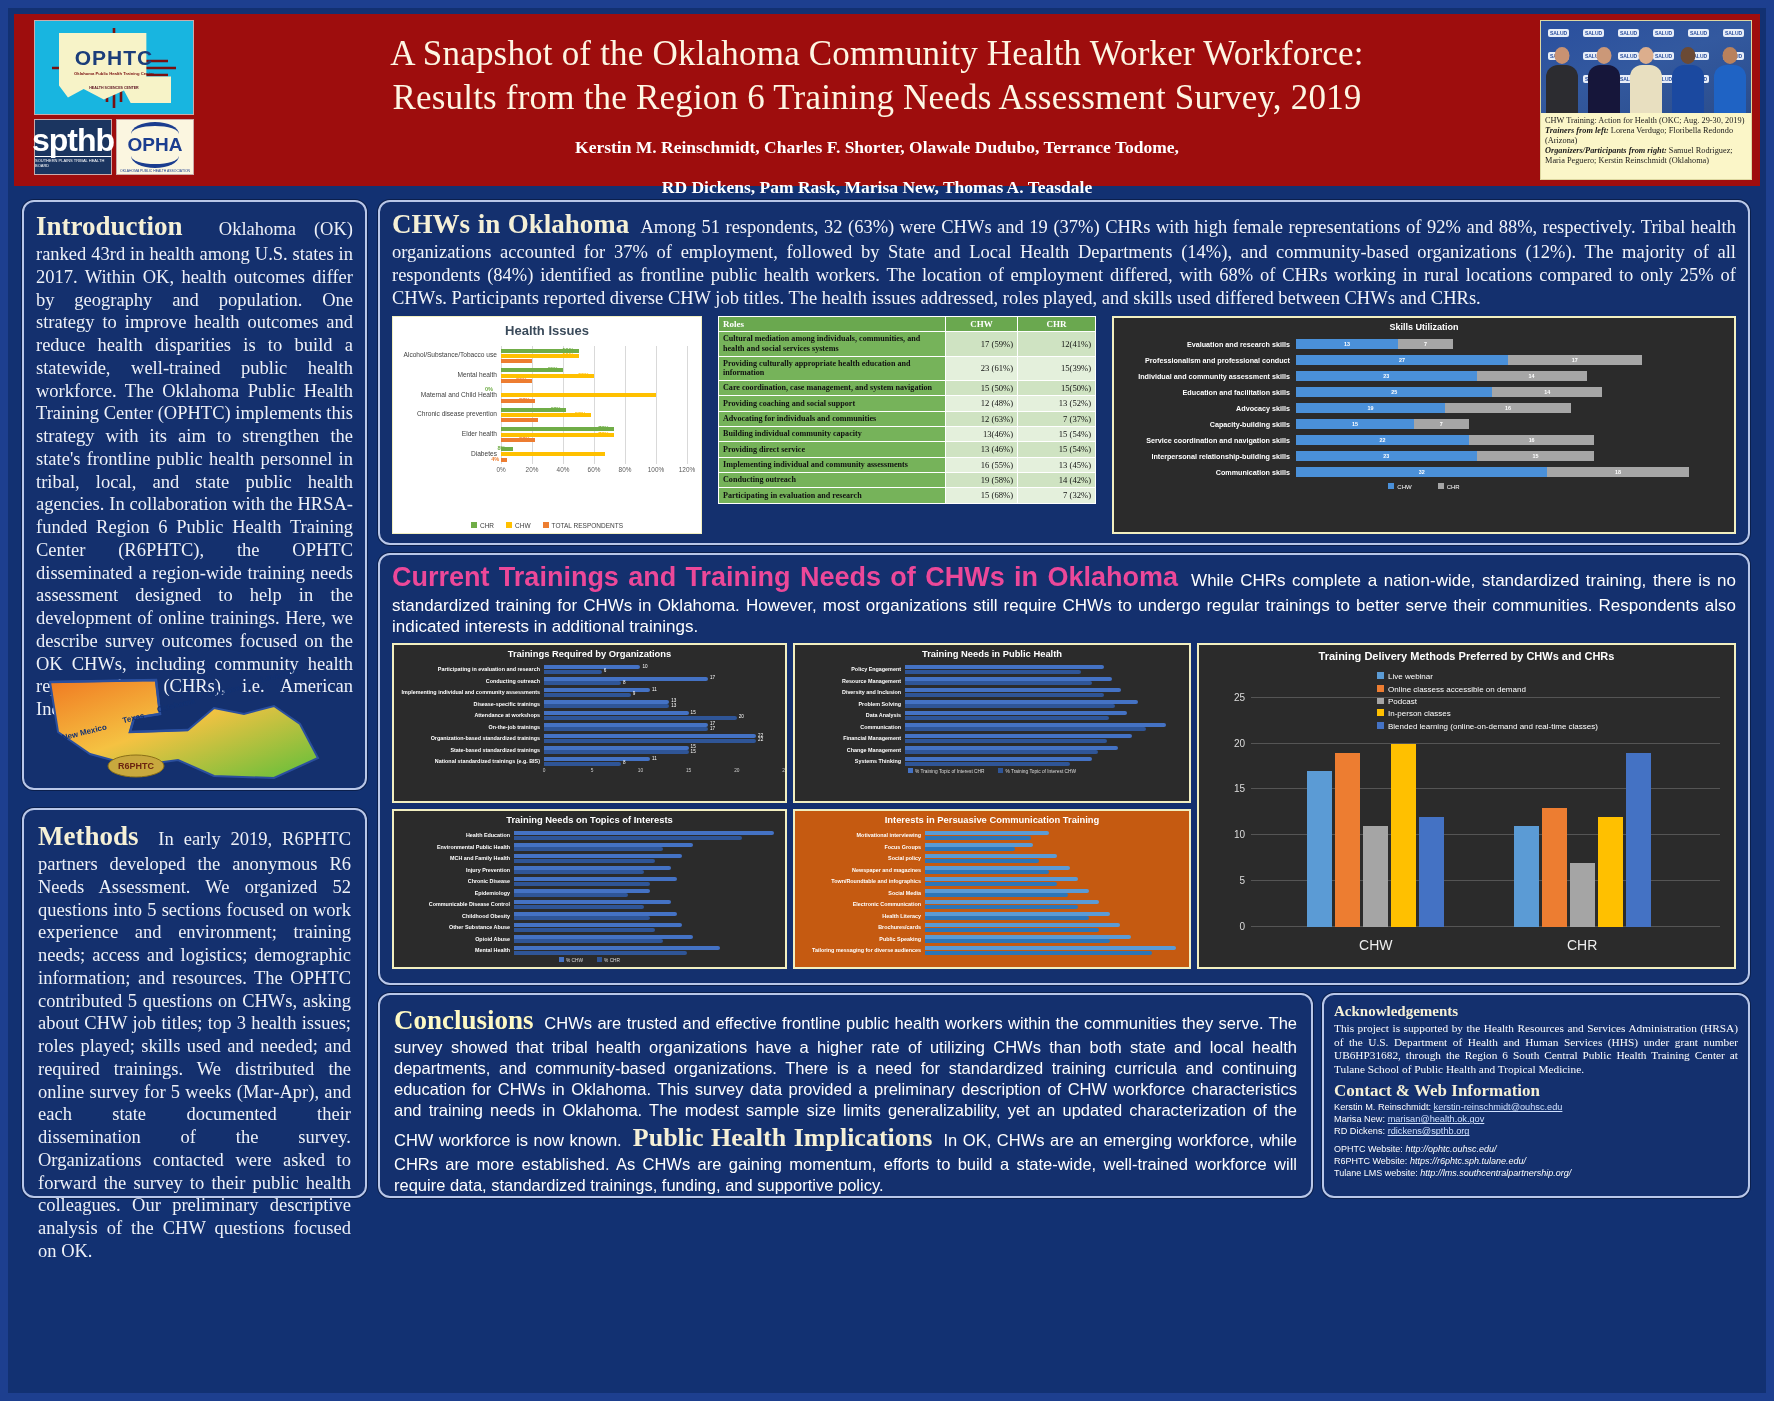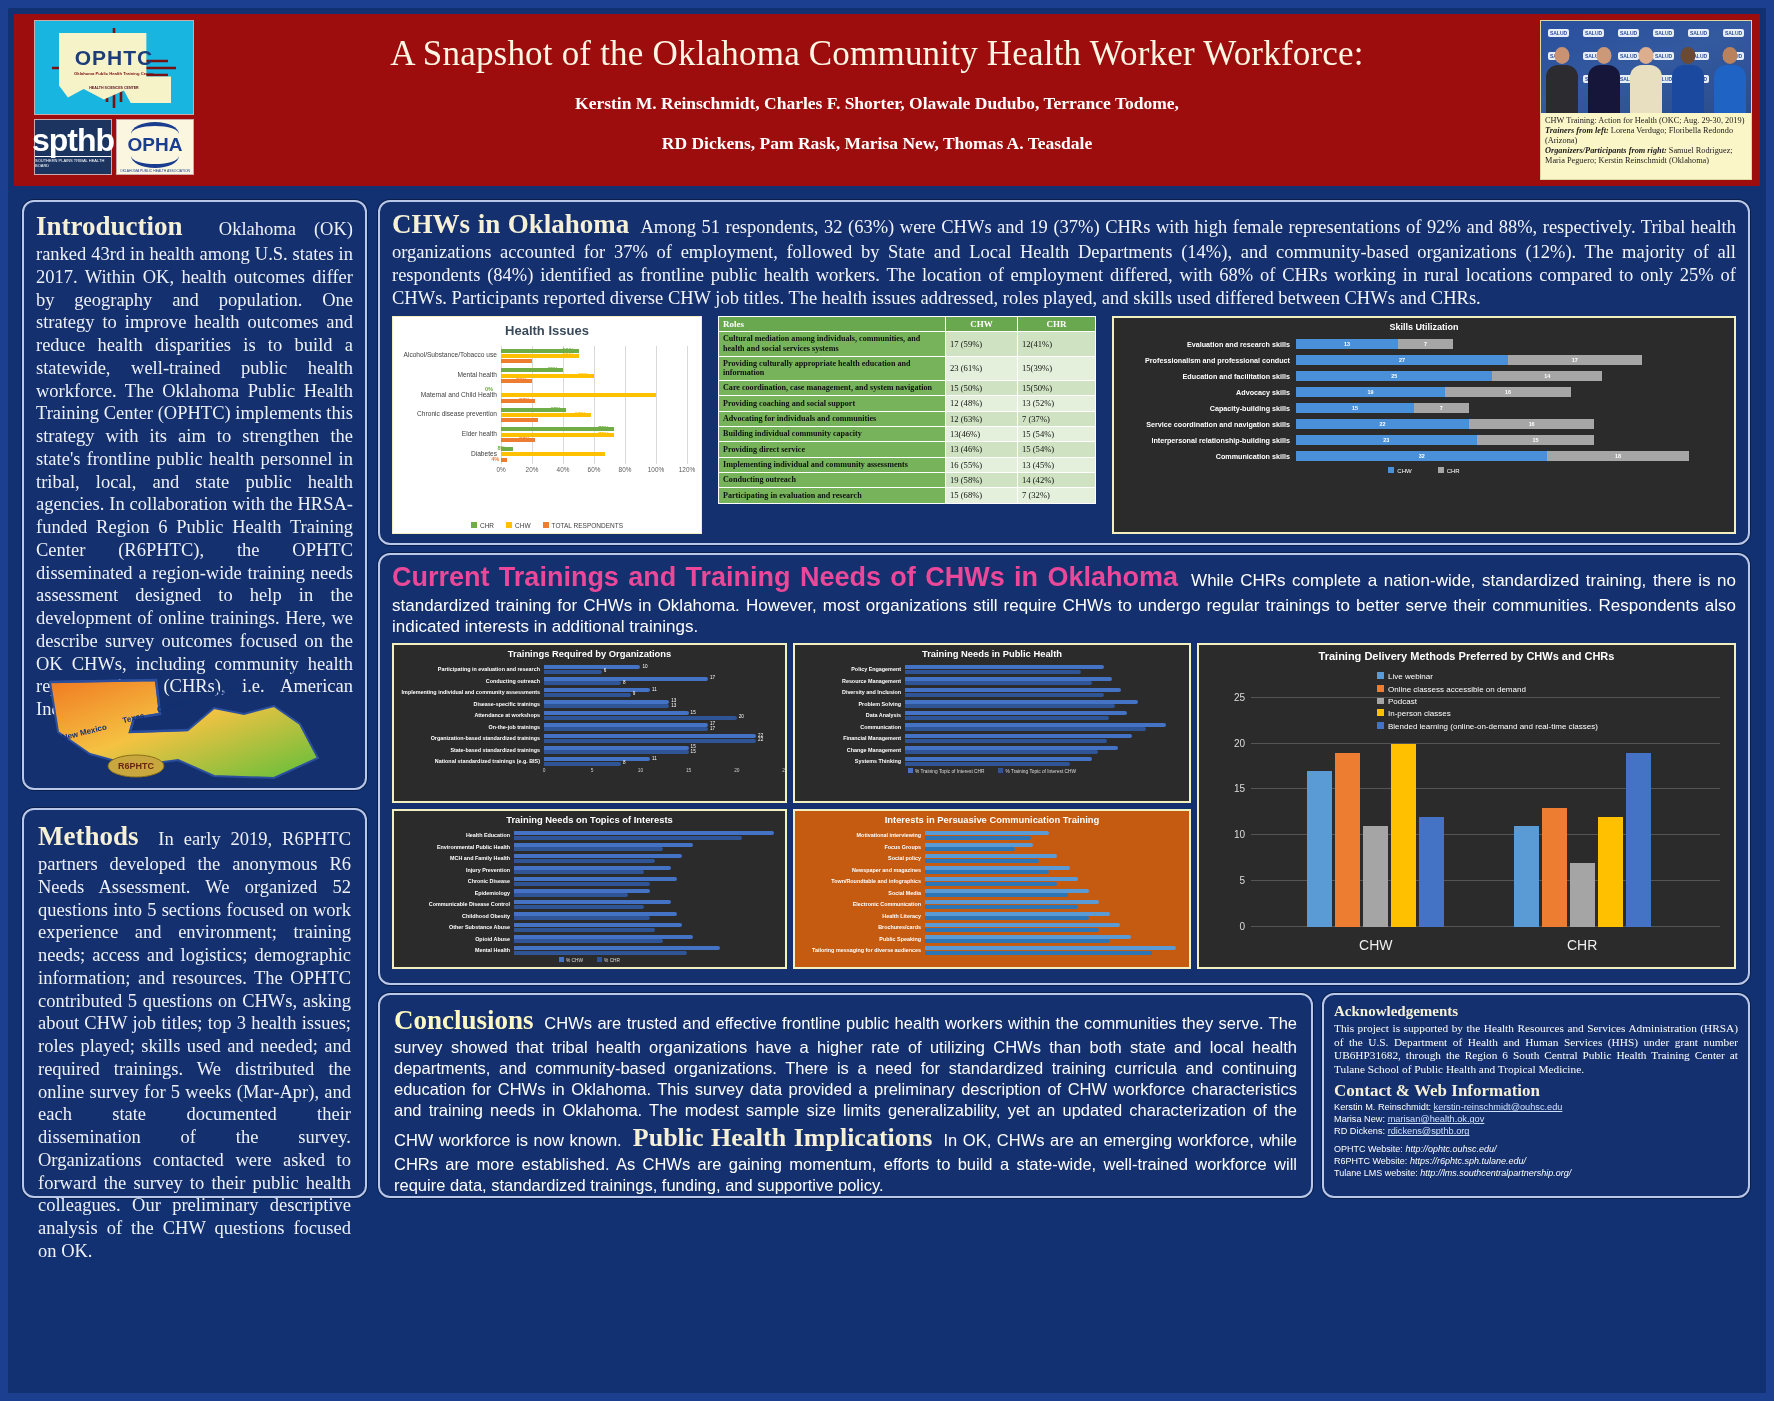--- a/index.html
+++ b/index.html
@@ -100,21 +100,21 @@
   .hi-legend { position:absolute; bottom:4px; left:0; right:0; display:flex; justify-content:center; gap:12px; font-family:"Liberation Sans",sans-serif; font-size:6.5px; color:#404040;}
   .hi-legend span.sw { display:inline-block; width:6px; height:6px; margin-right:3px; }
 
   
   #roles-table { width: 378px; font-family:"Liberation Serif",serif; }
   .rt { width:100%; border-collapse:collapse; table-layout:fixed; }
   .rt th { background:#6aa84f; color:#fff; font-size:9px; text-align:left; padding:2px 4px; border:1px solid #fff; font-weight:bold;}
   .rt th.num { text-align:center; }
   .rt td { font-size:8.1px; padding:2px 4px; border:1px solid #fff; color:#111; font-weight:bold; line-height:1.2;}
   .rt td.role { background:#76b35a; }
-  .rt td.v { text-align:left; font-weight:normal; font-size:8.6px; }
+  .rt td.v { text-align:right; font-weight:normal; font-size:8.6px; }
   .rt tr.odd td.v { background:#cfe3c2; }
   .rt tr.even td.v { background:#e4f0dc; }
 
   
   #skills { flex:1; position:relative; padding:4px 6px; }
   .sk-title { text-align:center; font-family:"Liberation Sans",sans-serif; font-weight:bold; font-size:9px; color:#fff; }
   .sk-rows { position:relative; margin-top:4px; }
   .sk-row { display:flex; align-items:center; height:16px; }
   .sk-lab { width:176px; text-align:right; font-family:"Liberation Sans",sans-serif; font-weight:bold; font-size:7.2px; color:#fff; padding-right:6px;}
   .sk-track { flex:1; position:relative; height:10px; display:flex; }
@@ -208,20 +208,21 @@
         <div class="opha-arc"></div>
         <div class="opha-word">OPHA</div>
         <div class="opha-arc2"></div>
         <div class="opha-sub">OKLAHOMA PUBLIC HEALTH ASSOCIATION</div>
       </div>
     </div>
   </div>
 
   <div class="header-center">
     <div class="poster-title">A Snapshot of the Oklahoma Community Health Worker Workforce:</div>
+    <div class="poster-title">Results from the Region 6 Training Needs Assessment Survey, 2019</div>
     <div class="poster-authors">Kerstin M. Reinschmidt, Charles F. Shorter, Olawale Dudubo, Terrance Todome,</div>
     <div class="poster-authors">RD Dickens, Pam Rask, Marisa New, Thomas A. Teasdale</div>
   </div>
 
   <div class="header-photo">
     <div class="photo-img">
       <div class="salud-grid">
         <div class="salud-chip">
               <span>SALUD</span>
             </div>
@@ -504,20 +505,31 @@
                 <div class="sk-track">
                   <div class="sk-seg" style="background: rgb(74, 144, 217); width: 49.0909%;">
                     <span>27</span>
                   </div>
                   <div class="sk-seg" style="background: rgb(166, 166, 166); width: 30.9091%;">
                     <span>17</span>
                   </div>
                 </div>
               </div>
               <div class="sk-row">
+                <div class="sk-lab">Individual and community assessment skills</div>
+                <div class="sk-track">
+                  <div class="sk-seg" style="background: rgb(74, 144, 217); width: 41.8182%;">
+                    <span>23</span>
+                  </div>
+                  <div class="sk-seg" style="background: rgb(166, 166, 166); width: 25.4545%;">
+                    <span>14</span>
+                  </div>
+                </div>
+              </div>
+              <div class="sk-row">
                 <div class="sk-lab">Education and facilitation skills</div>
                 <div class="sk-track">
                   <div class="sk-seg" style="background: rgb(74, 144, 217); width: 45.4545%;">
                     <span>25</span>
                   </div>
                   <div class="sk-seg" style="background: rgb(166, 166, 166); width: 25.4545%;">
                     <span>14</span>
                   </div>
                 </div>
               </div>

